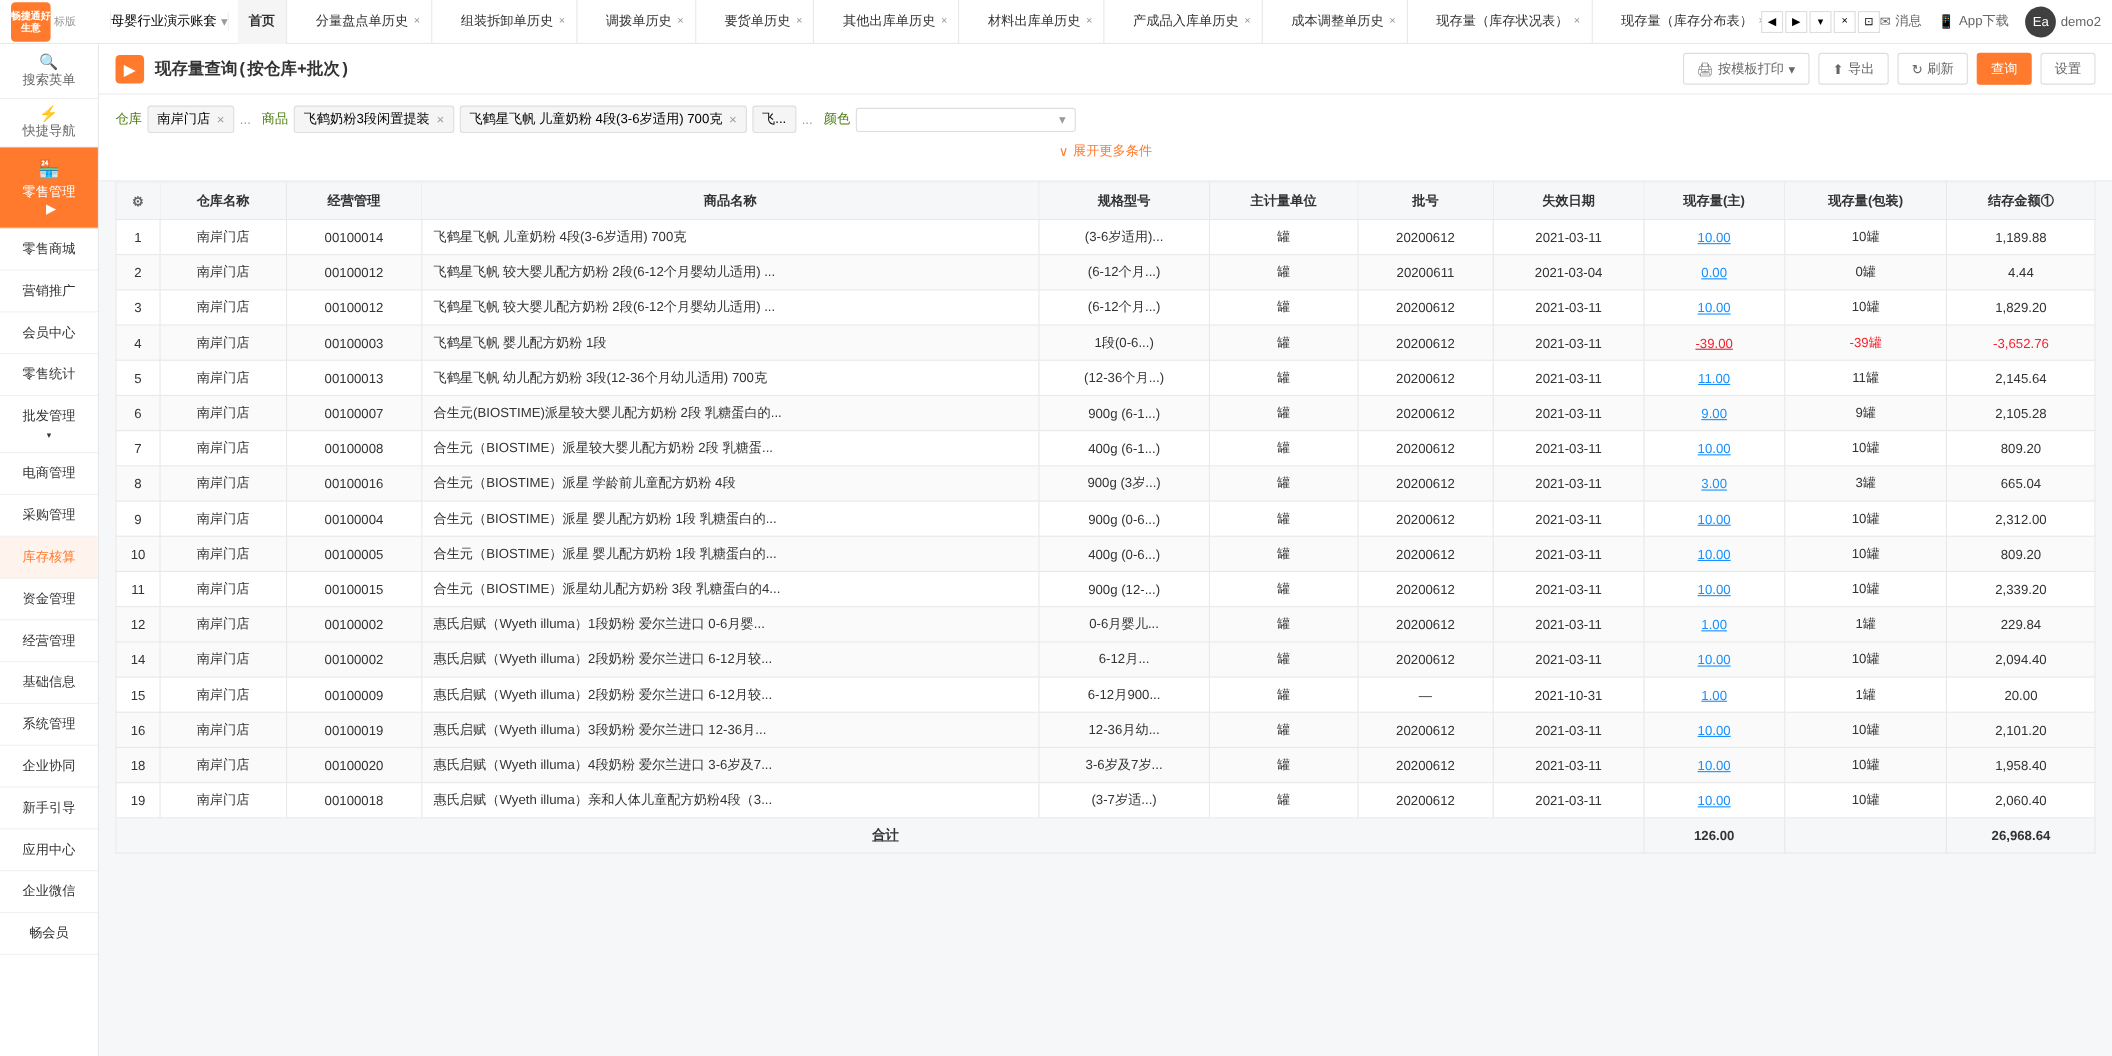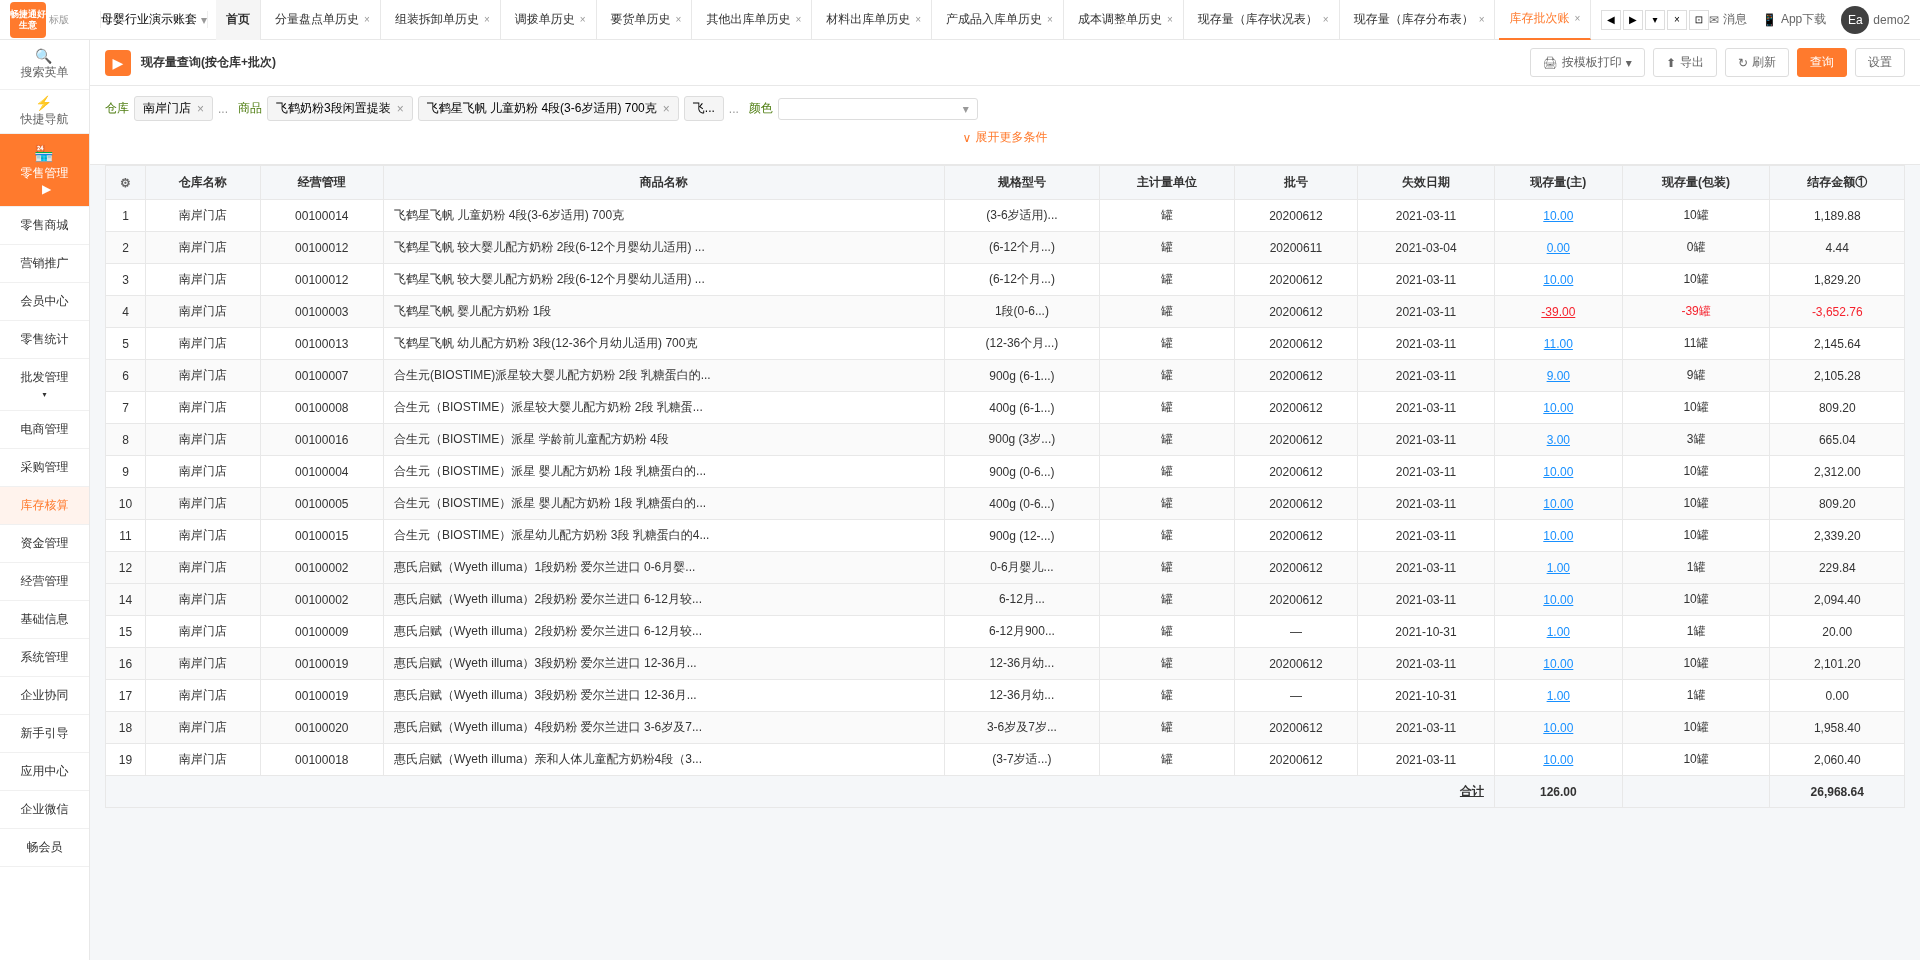--- a/index.html
+++ b/index.html
@@ -2,21 +2,21 @@
 <html><head>
   <meta charset="utf-8">
   <style>
     * { box-sizing: border-box; margin: 0; padding: 0; font-family: 'Microsoft YaHei', Arial, sans-serif; font-size: 12px; }
     body { background: #f5f5f5; width: 1920px; height: 960px; overflow: hidden; display: flex; flex-direction: column; }
 
     
     .top-bar { background: #fff; height: 40px; display: flex; align-items: center; padding: 0 10px; border-bottom: 1px solid #e8e8e8; flex-shrink: 0; }
     .logo { display: flex; align-items: center; width: 90px; flex-shrink: 0; }
     .logo-icon { width: 36px; height: 36px; background: #ff7a2d; border-radius: 4px; display: flex; align-items: center; justify-content: center; color: white; font-size: 10px; font-weight: bold; }
-    .tabs-area { display: flex; align-items: flex-end; flex: 1; overflow: hidden; gap: 4px; }
+    .tabs-area { display: flex; align-items: flex-end; flex: 1; overflow: hidden; gap: 16px; }
     .tab { display: flex; align-items: center; padding: 0 10px; height: 40px; border-right: 1px solid #e8e8e8; white-space: nowrap; cursor: pointer; font-size: 12px; color: #333; flex-shrink: 0; }
     .tab.active { color: #ff7a2d; border-bottom: 2px solid #ff7a2d; }
     .tab-close { margin-left: 5px; color: #999; font-size: 10px; cursor: pointer; }
     .tab-home { background: #f5f5f5; font-weight: bold; }
     .top-right { display: flex; align-items: center; gap: 15px; flex-shrink: 0; }
     .top-right-item { display: flex; align-items: center; gap: 4px; color: #666; cursor: pointer; }
     .user-avatar { width: 28px; height: 28px; border-radius: 50%; background: #404040; display: flex; align-items: center; justify-content: center; color: white; font-size: 11px; }
     .tab-arrows { display: flex; gap: 2px; }
     .tab-arrow { width: 20px; height: 20px; border: 1px solid #ddd; background: #fff; cursor: pointer; display: flex; align-items: center; justify-content: center; font-size: 10px; }
 
@@ -29,21 +29,21 @@
     .sidebar-nav { padding: 5px; border-bottom: 1px solid #f0f0f0; text-align: center; color: #666; cursor: pointer; }
     .sidebar-item { padding: 10px 5px; text-align: center; cursor: pointer; color: #333; border-bottom: 1px solid #f0f0f0; }
     .sidebar-item.active { background: #ff7a2d; color: white; }
     .sidebar-item .item-icon { font-size: 16px; margin-bottom: 2px; }
 
     
     .content { flex: 1; display: flex; flex-direction: column; overflow: hidden; background: #f5f7f9; }
 
     
     .page-header { background: #fff; padding: 8px 15px; display: flex; align-items: center; justify-content: space-between; border-bottom: 1px solid #e8e8e8; flex-shrink: 0; }
-    .page-title { font-size: 12px; font-weight: bold; color: #333; }
+    .page-title { font-size: 15px; font-weight: bold; color: #333; font-family: Liberation Mono, monospace; }
     .header-actions { display: flex; gap: 8px; align-items: center; }
     .btn { padding: 5px 12px; border-radius: 3px; cursor: pointer; font-size: 12px; border: 1px solid #ddd; background: #fff; }
     .btn-primary { background: #ff7a2d; color: white; border-color: #ff7a2d; }
     .btn-outline { border: 1px solid #ddd; color: #666; }
     .btn-print { display: flex; align-items: center; gap: 4px; }
     .btn-export { display: flex; align-items: center; gap: 4px; }
     .btn-refresh { display: flex; align-items: center; gap: 4px; }
 
     
     .filter-bar { background: #fff; padding: 10px 15px; border-bottom: 1px solid #e8e8e8; flex-shrink: 0; }
@@ -517,33 +517,20 @@
     <td>00100019</td>
     <td style="text-align:left;">惠氏启赋（Wyeth illuma）3段奶粉 爱尔兰进口 12-36月...</td>
     <td>12-36月幼...</td>
     <td>罐</td>
     <td>20200612</td>
     <td>2021-03-11</td>
     <td class="link">10.00</td>
     <td class="">10罐</td>
     <td class="">2,101.20</td>
   </tr>
-            <tr>
-    <td>17</td>
-    <td>南岸门店</td>
-    <td>00100019</td>
-    <td style="text-align:left;">惠氏启赋（Wyeth illuma）3段奶粉 爱尔兰进口 12-36月...</td>
-    <td>12-36月幼...</td>
-    <td>罐</td>
-    <td>—</td>
-    <td>2021-10-31</td>
-    <td class="link">1.00</td>
-    <td class="">1罐</td>
-    <td class="">0.00</td>
-  </tr>
             <tr class="even">
     <td>18</td>
     <td>南岸门店</td>
     <td>00100020</td>
     <td style="text-align:left;">惠氏启赋（Wyeth illuma）4段奶粉 爱尔兰进口 3-6岁及7...</td>
     <td>3-6岁及7岁...</td>
     <td>罐</td>
     <td>20200612</td>
     <td>2021-03-11</td>
     <td class="link">10.00</td>
@@ -559,21 +546,21 @@
     <td>罐</td>
     <td>20200612</td>
     <td>2021-03-11</td>
     <td class="link">10.00</td>
     <td class="">10罐</td>
     <td class="">2,060.40</td>
   </tr>
           </tbody>
         <tfoot>
           <tr class="footer-row">
-            <td colspan="8" style="text-align:right;padding-left:20px;text-decoration:underline;">合计</td>
+            <td colspan="8" style="text-align:center;padding-left:20px;text-decoration:underline;">合计</td>
             <td>126.00</td>
             <td></td>
             <td>26,968.64</td>
           </tr>
         </tfoot>
       </table>
     </div>
 
   </div>
 </div>

